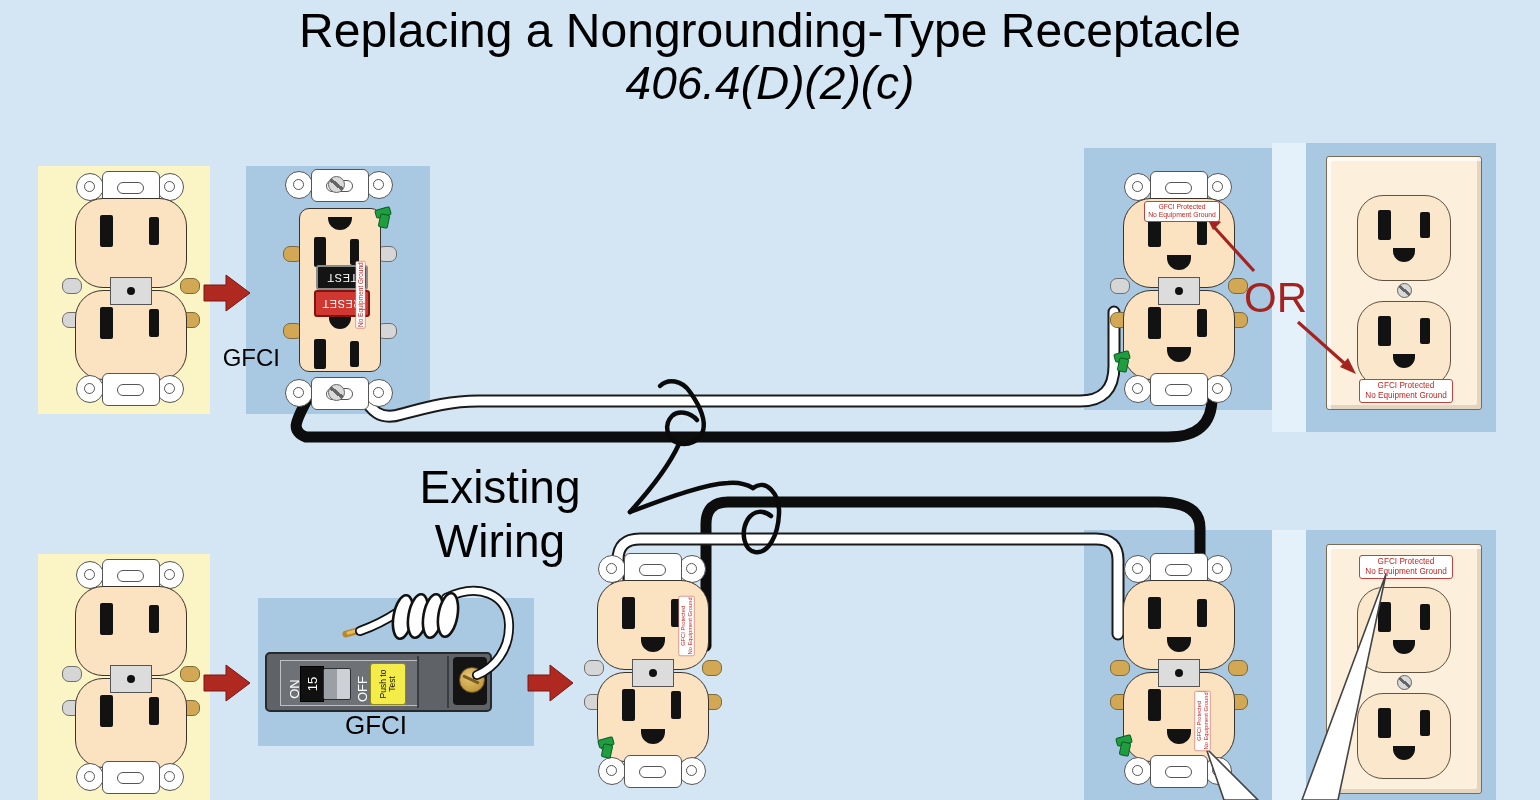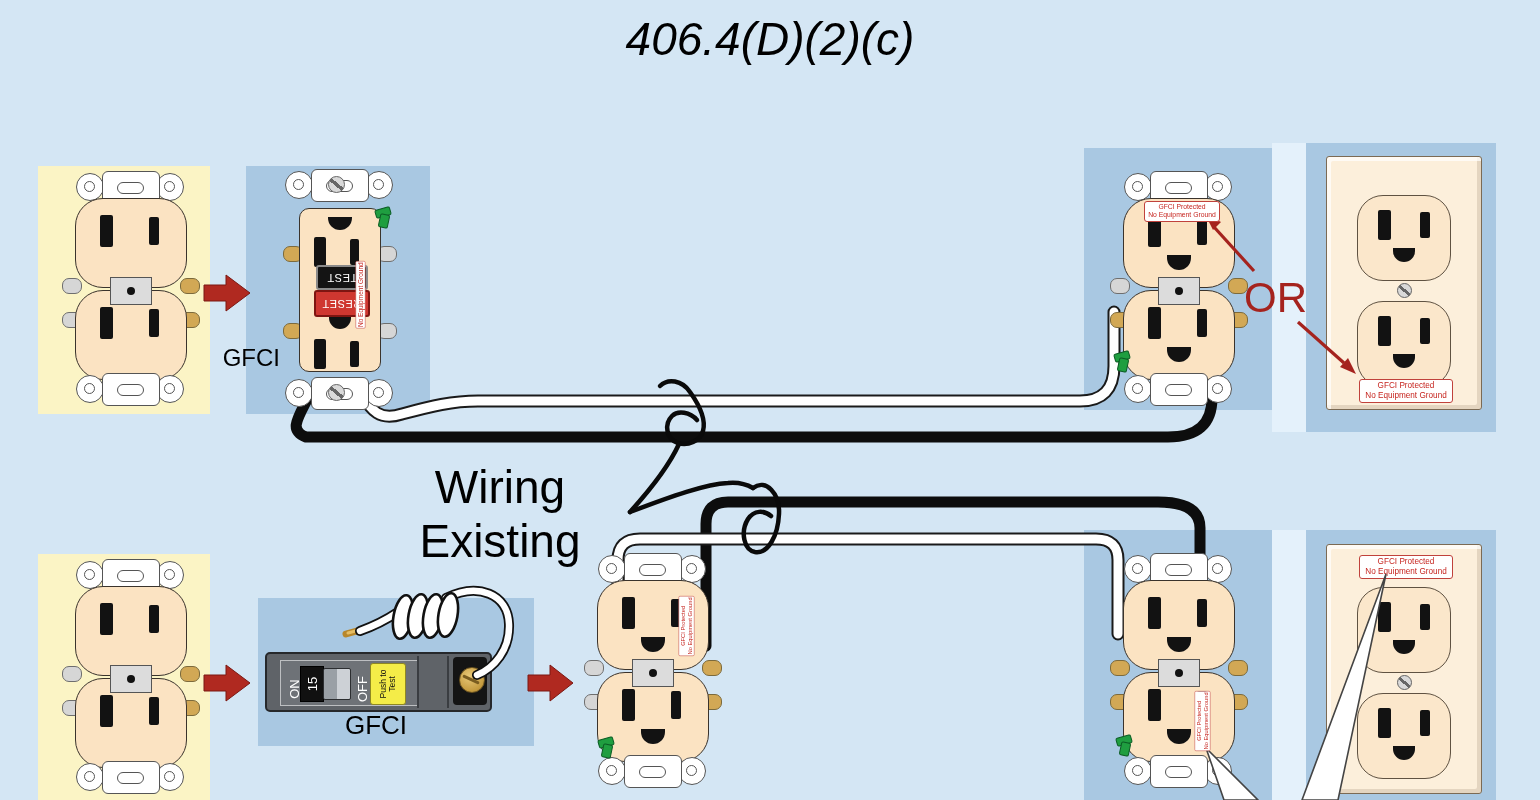--- a/index.html
+++ b/index.html
@@ -10,21 +10,21 @@
   .panel.yellow{background:#fbf4c5;}
   .stripe{position:absolute;background:#e4f1fb;}
   
   .svgwire{position:absolute;left:0;top:0;z-index:2;pointer-events:none;}
   .comp{position:absolute;z-index:3;}
   .svgover{position:absolute;left:0;top:0;z-index:4;pointer-events:none;}
   .txt{position:absolute;z-index:5;}
   
   .title{left:0;top:4px;width:1540px;text-align:center;line-height:1.12;}
   .title .t1{font-size:48px;}
-  .title .t3{font-size:46px;font-style:italic;margin-top:10px;}
+  .title .t3{font-size:46px;font-style:italic;}
   
   .duplex{width:112px;height:236px;}
   .strap{position:absolute;left:4px;width:104px;height:34px;}
   .strap.t{top:0;} .strap.b{top:202px;}
   .ear{position:absolute;width:26px;height:26px;background:#fff;border:1.6px solid #555;border-radius:50%;top:3px;}
   .ear.l{left:-2px;} .ear.r{left:78px;}
   .ear .hole{position:absolute;left:7px;top:7px;width:9px;height:9px;background:#fff;border:1.4px solid #555;border-radius:50%;}
   .tab{position:absolute;left:24px;top:1px;width:56px;height:31px;background:#fff;border:1.6px solid #555;border-radius:6px;}
   .tab .oval{position:absolute;left:14px;top:10px;width:25px;height:10px;border:1.4px solid #555;border-radius:6px;background:#fff;}
   .face{position:absolute;left:1px;width:110px;height:88px;background:#fbe3c2;border:1.6px solid #3a332c;border-radius:28px;}
@@ -495,23 +495,24 @@
       <ellipse cx="418" cy="616" rx="9.5" ry="22" transform="rotate(10 418 616)" fill="#fff" stroke="#111" stroke-width="2.6"></ellipse>
       <ellipse cx="433" cy="616" rx="9.5" ry="22" transform="rotate(10 433 616)" fill="#fff" stroke="#111" stroke-width="2.6"></ellipse>
       <ellipse cx="448" cy="615" rx="9.5" ry="22" transform="rotate(10 448 615)" fill="#fff" stroke="#111" stroke-width="2.6"></ellipse>
     </g>
 
     <polygon points="1206,748 1224,800 1258,800" fill="#ffffff" stroke="#444" stroke-width="1.6"></polygon>
     <polygon points="1386,574 1302,800 1338,800" fill="#ffffff" stroke="#444" stroke-width="1.6"></polygon>
   </svg>
 
   <div class="txt title">
+    <div class="t1">Replacing a Nongrounding-Type Receptacle</div>
     <div class="t3">406.4(D)(2)(c)</div>
   </div>
   <div class="txt gfci-top-label">GFCI</div>
   <div class="txt gfci-bot-label">GFCI</div>
   <div class="txt existing">
+    <div>Existing</div>
     <div>Wiring</div>
-    <div>Existing</div>
   </div>
   <div class="txt orlabel">OR</div>
 
 </div>
 
 </body></html>

